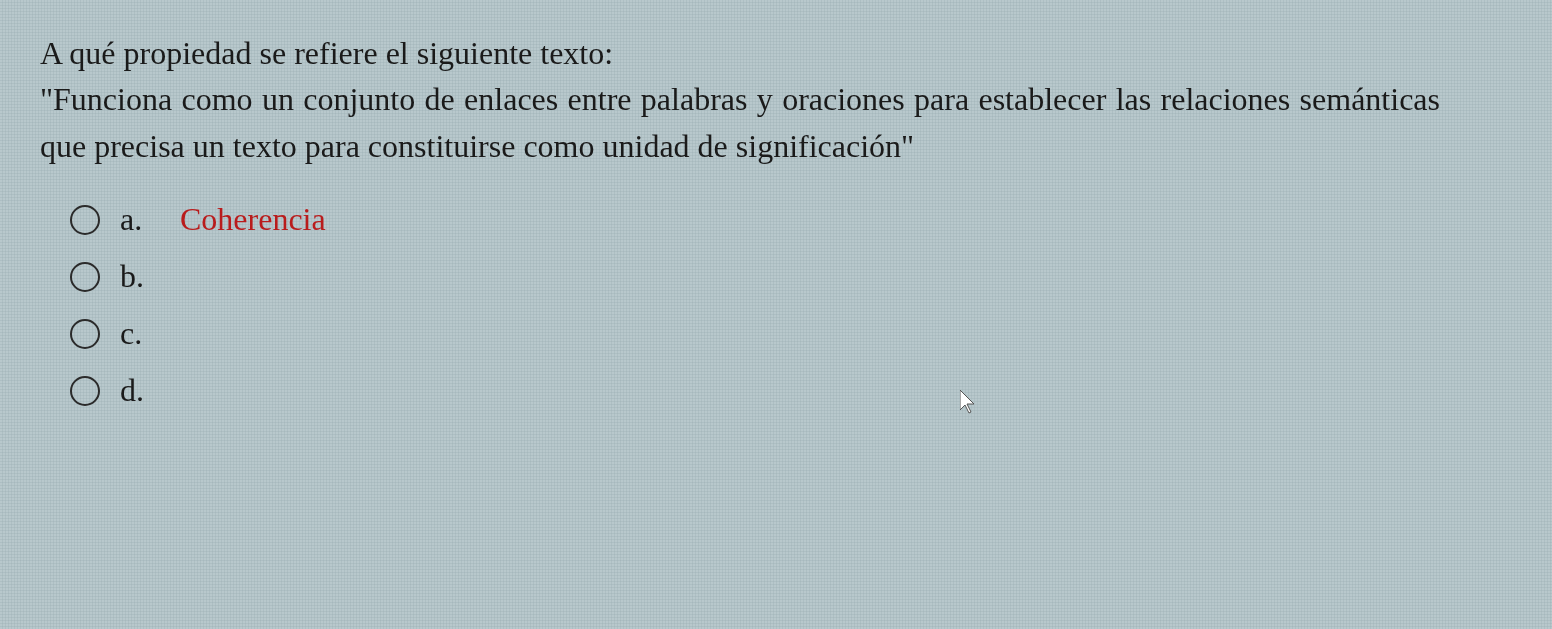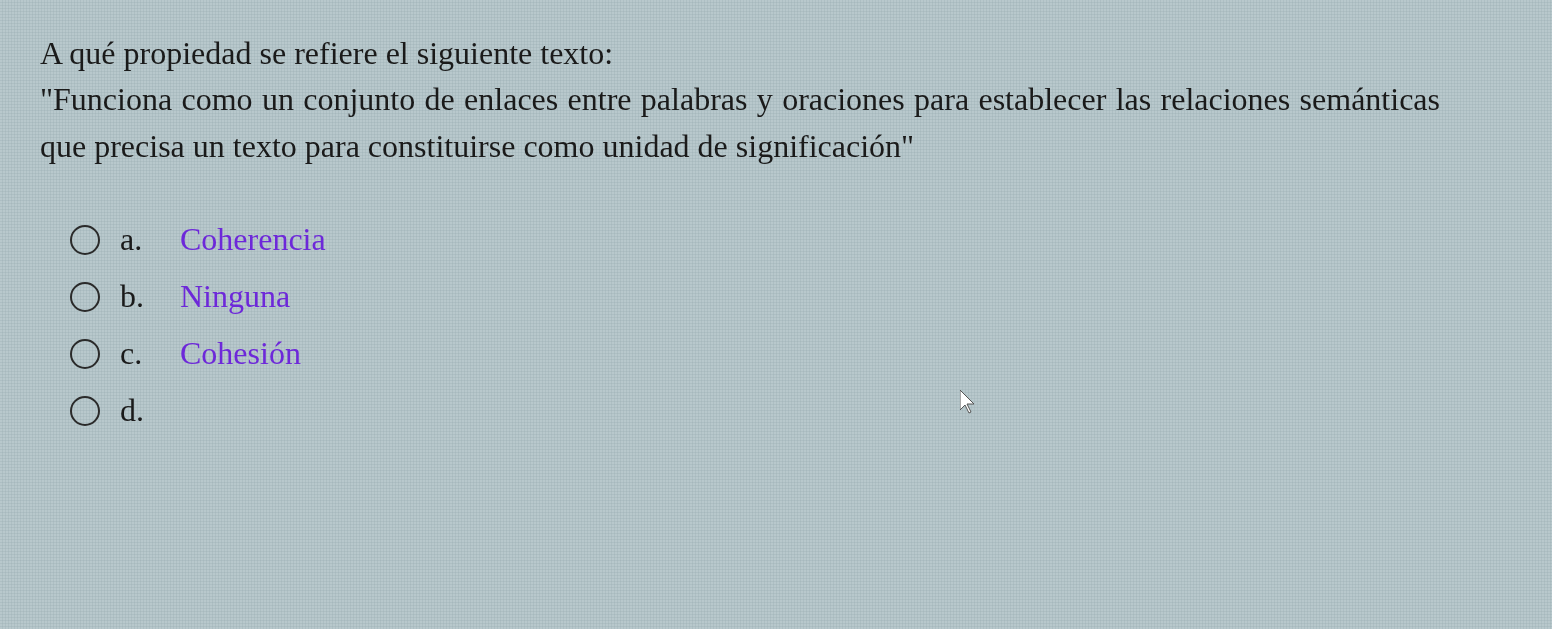--- a/index.html
+++ b/index.html
@@ -37,21 +37,21 @@
     .question-container {
       width: 100%;
       max-width: 1400px;
     }
 
     .question-text {
       font-size: 32px;
       line-height: 1.45;
       color: #1a1a1a;
       text-align: justify;
-      margin-bottom: 52px;
+      margin-bottom: 32px;
       font-weight: 400;
     }
 
     .options-container {
       display: flex;
       flex-direction: column;
       gap: 20px;
       padding-left: 30px;
     }
 
@@ -69,21 +69,21 @@
       border: 2.5px solid #2a2a2a;
       background: transparent;
       flex-shrink: 0;
       display: flex;
       align-items: center;
       justify-content: center;
     }
 
     .option-label {
       font-size: 32px;
-      color: #6d28d9;
+      color: #b91c1c;
       font-weight: 400;
     }
 
     .option-letter {
       font-size: 32px;
       color: #1a1a1a;
       font-weight: 400;
       min-width: 40px;
     }
 
@@ -111,27 +111,25 @@
 
     <div class="option-item">
       <div class="radio-circle"></div>
       <span class="option-letter">a.</span>
       <span class="option-label">Coherencia</span>
     </div>
 
     <div class="option-item">
       <div class="radio-circle"></div>
       <span class="option-letter">b.</span>
-      <span class="option-label">Ninguna</span>
     </div>
 
     <div class="option-item">
       <div class="radio-circle"></div>
       <span class="option-letter">c.</span>
-      <span class="option-label">Cohesión</span>
     </div>
 
     <div class="option-item">
       <div class="radio-circle"></div>
       <span class="option-letter">d.</span>
     </div>
 
   </div>
 </div>
 

